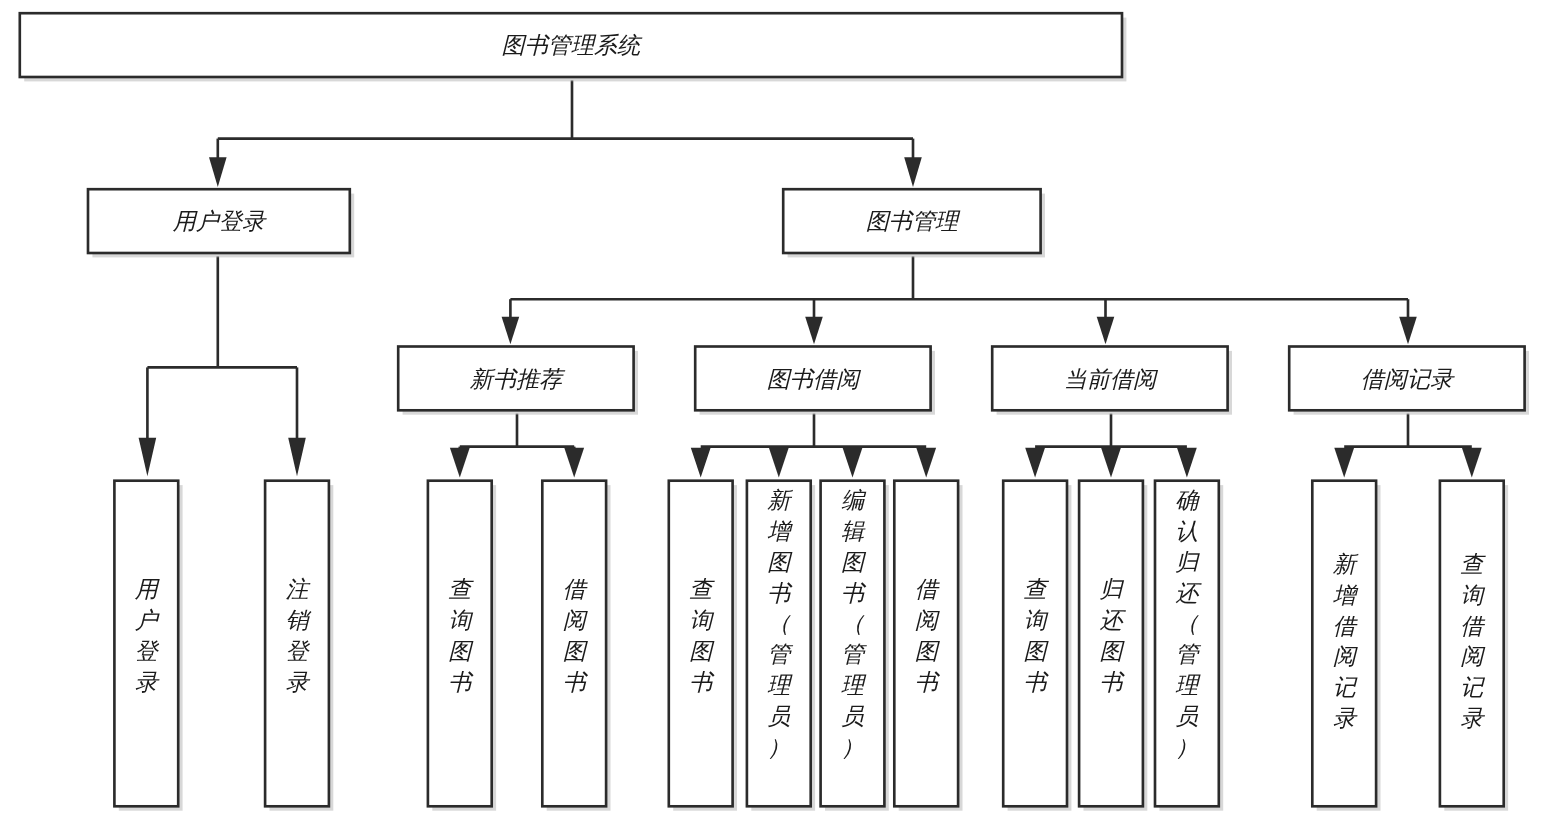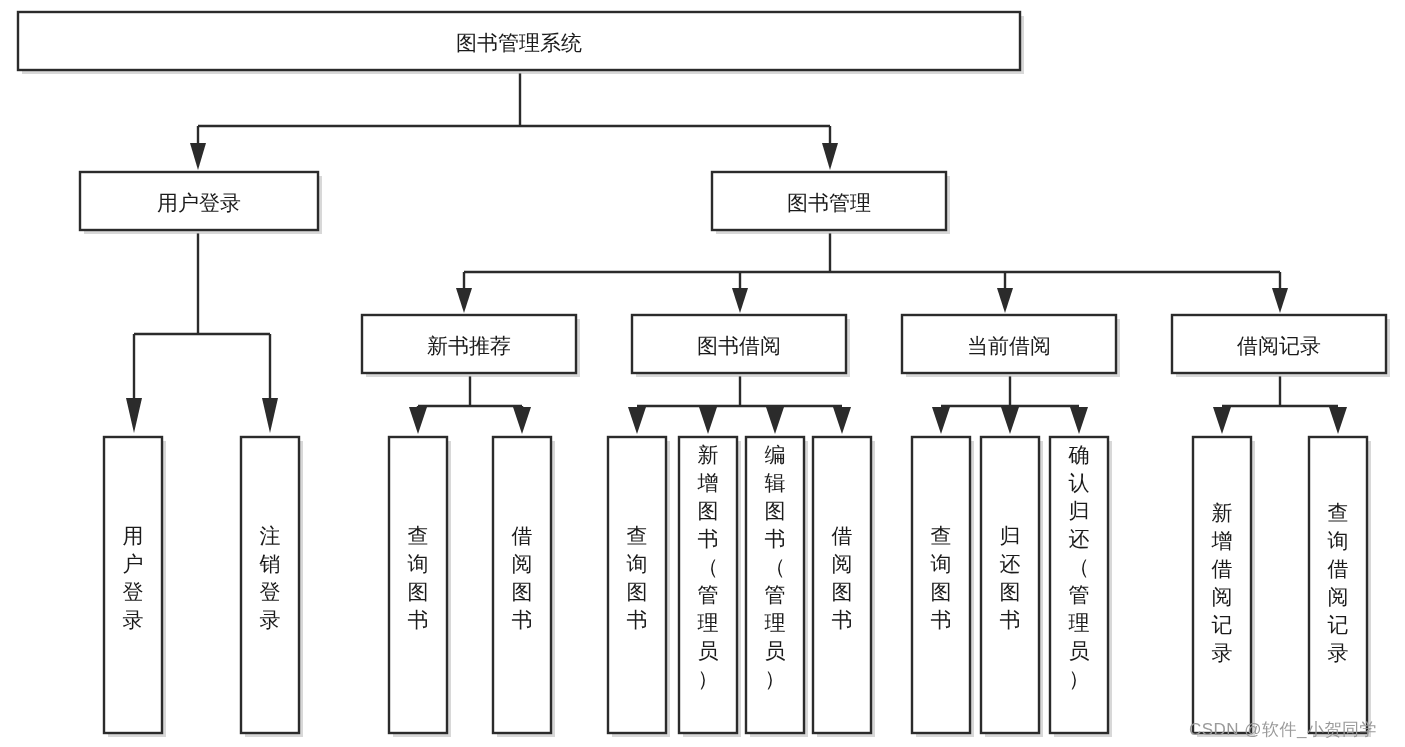--- a/index.html
+++ b/index.html
@@ -11,20 +11,21 @@
     width: 1405px;
     height: 747px;
     font-family: "Liberation Sans", "DejaVu Sans", sans-serif;
     overflow: hidden;
   }
   #diagram-root {
     position: relative;
     width: 1389px;
     height: 747px;
     background: #ffffff;
+    font-style: italic;
   }
   svg.diagram-canvas {
     position: absolute;
     left: 0;
     top: 0;
     width: 1405px;
     height: 747px;
   }
   .node-box {
     fill: #ffffff;
@@ -245,14 +246,13 @@
     </g>
 
     <g>
       <rect class="node-shadow" x="1313" y="441" width="58" height="296"></rect>
       <rect class="node-box" x="1309" y="437" width="58" height="296"></rect>
       <text class="node-label-v" x="1338" y="520"><tspan x="1338" y="520">查</tspan><tspan x="1338" y="548">询</tspan><tspan x="1338" y="576">借</tspan><tspan x="1338" y="604">阅</tspan><tspan x="1338" y="632">记</tspan><tspan x="1338" y="660">录</tspan></text>
     </g>
 
   </svg>
 
-  <div class="watermark">CSDN @软件_小贺同学</div>
 </div>
 
 </body></html>

